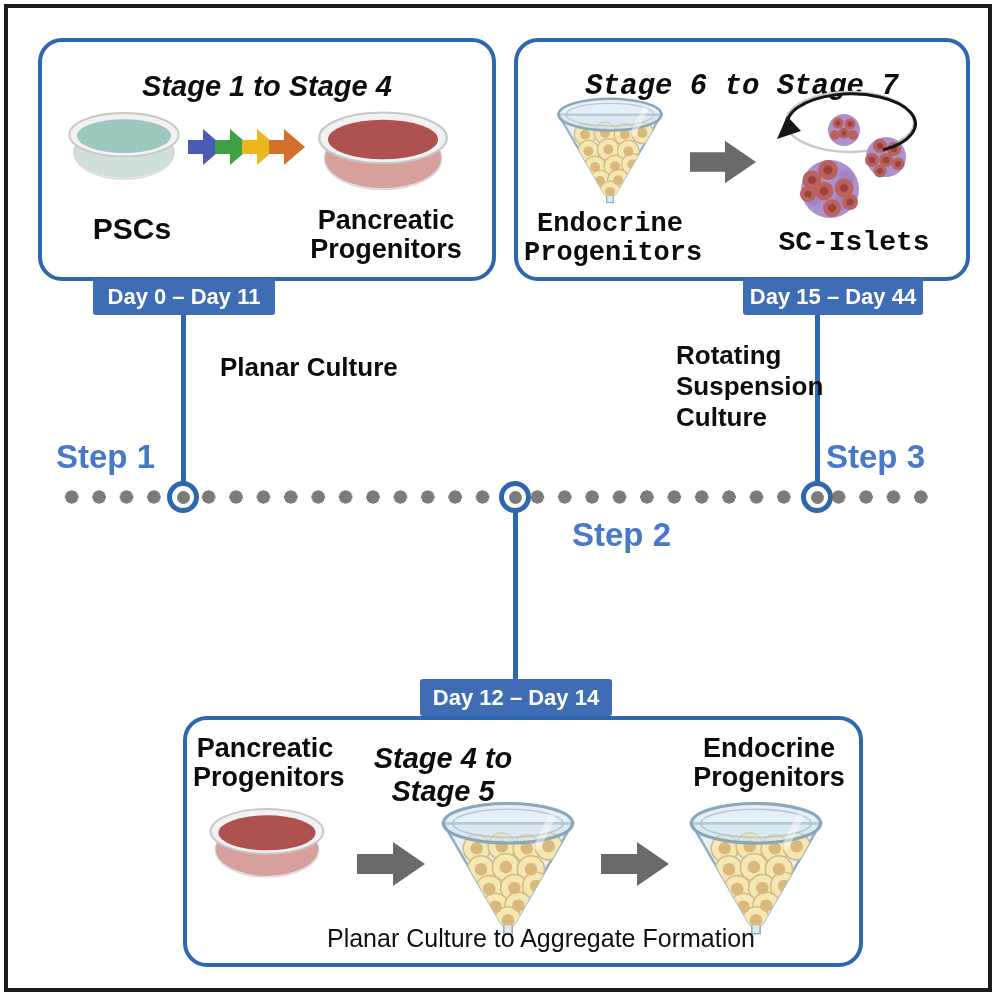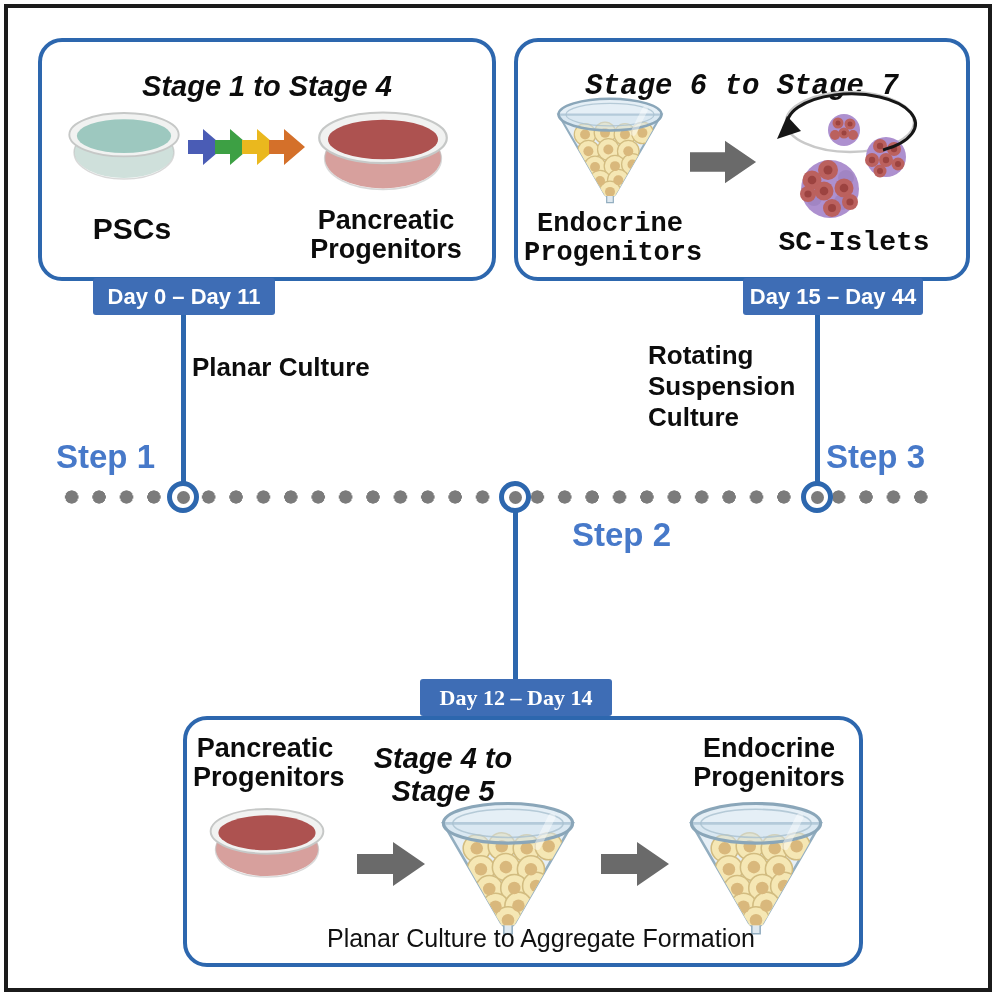--- a/index.html
+++ b/index.html
@@ -34,21 +34,21 @@
   .dish-pp3{left:12px;top:72px;width:136px;height:102px;}
   .ga31{left:170px;top:120px;width:70px;height:48px;}
   .funnel31{left:248px;top:70px;width:146px;height:148px;}
   .ga32{left:414px;top:120px;width:70px;height:48px;}
   .funnel32{left:496px;top:70px;width:146px;height:148px;}
   .caption{position:absolute;left:0;right:0;top:204px;text-align:center;font-size:25px;color:#111;padding-left:36px;}
 
   .badge{position:absolute;background:var(--badge_bg);color:var(--badge_text,#fff);font-weight:bold;
     font-size:22px;text-align:center;border-radius:3px;height:37px;line-height:37px;z-index:4;}
   #badge1{left:93px;top:278px;width:182px;}
-  #badge2{left:420px;top:679px;width:192px;font-family:Liberation Serif, serif;}
+  #badge2{left:420px;top:679px;width:192px;}
   #badge3{left:732px;top:278px;width:180px;margin-left:11px;}
 
   .vline{position:absolute;width:5px;background:var(--box_border);z-index:1;}
   #line1{left:181px;top:312px;height:172px;}
   #line2{left:513px;top:511px;height:170px;}
   #line3{left:815px;top:312px;height:172px;}
 
   .dots{position:absolute;left:58px;top:490px;width:876px;height:14px;z-index:1;
     background-image:radial-gradient(circle 6.8px at 50% 50%, var(--timeline_dot) 94%, transparent 100%);
     background-size:27.4px 14px;background-repeat:repeat-x;}
@@ -59,21 +59,21 @@
     margin:-6.5px 0 0 -6.5px;background:var(--timeline_dot);border-radius:50%;}
   #ring1{left:167px;top:481px;}
   #ring2{left:499px;top:481px;}
   #ring3{left:801px;top:481px;}
 
   .step-label{position:absolute;color:var(--step_text);font-weight:bold;font-size:33px;z-index:3;}
   #step1{left:56px;top:438px;}
   #step2{left:572px;top:516px;}
   #step3{left:826px;top:438px;}
 
-  .culture{position:absolute;color:#0d0d0d;font-weight:bold;font-size:26px;z-index:2;}
+  .culture{position:absolute;color:#0d0d0d;font-weight:bold;font-size:26px;z-index:2;margin-left:28px;}
   #planar{left:192px;top:352px;}
   #rotating{left:648px;top:340px;width:190px;line-height:31px;}
   #microwell{left:266px;top:607px;}
 </style>
 </head>
 <body>
 
 <div class="canvas">
   <div class="frame"></div>
 

